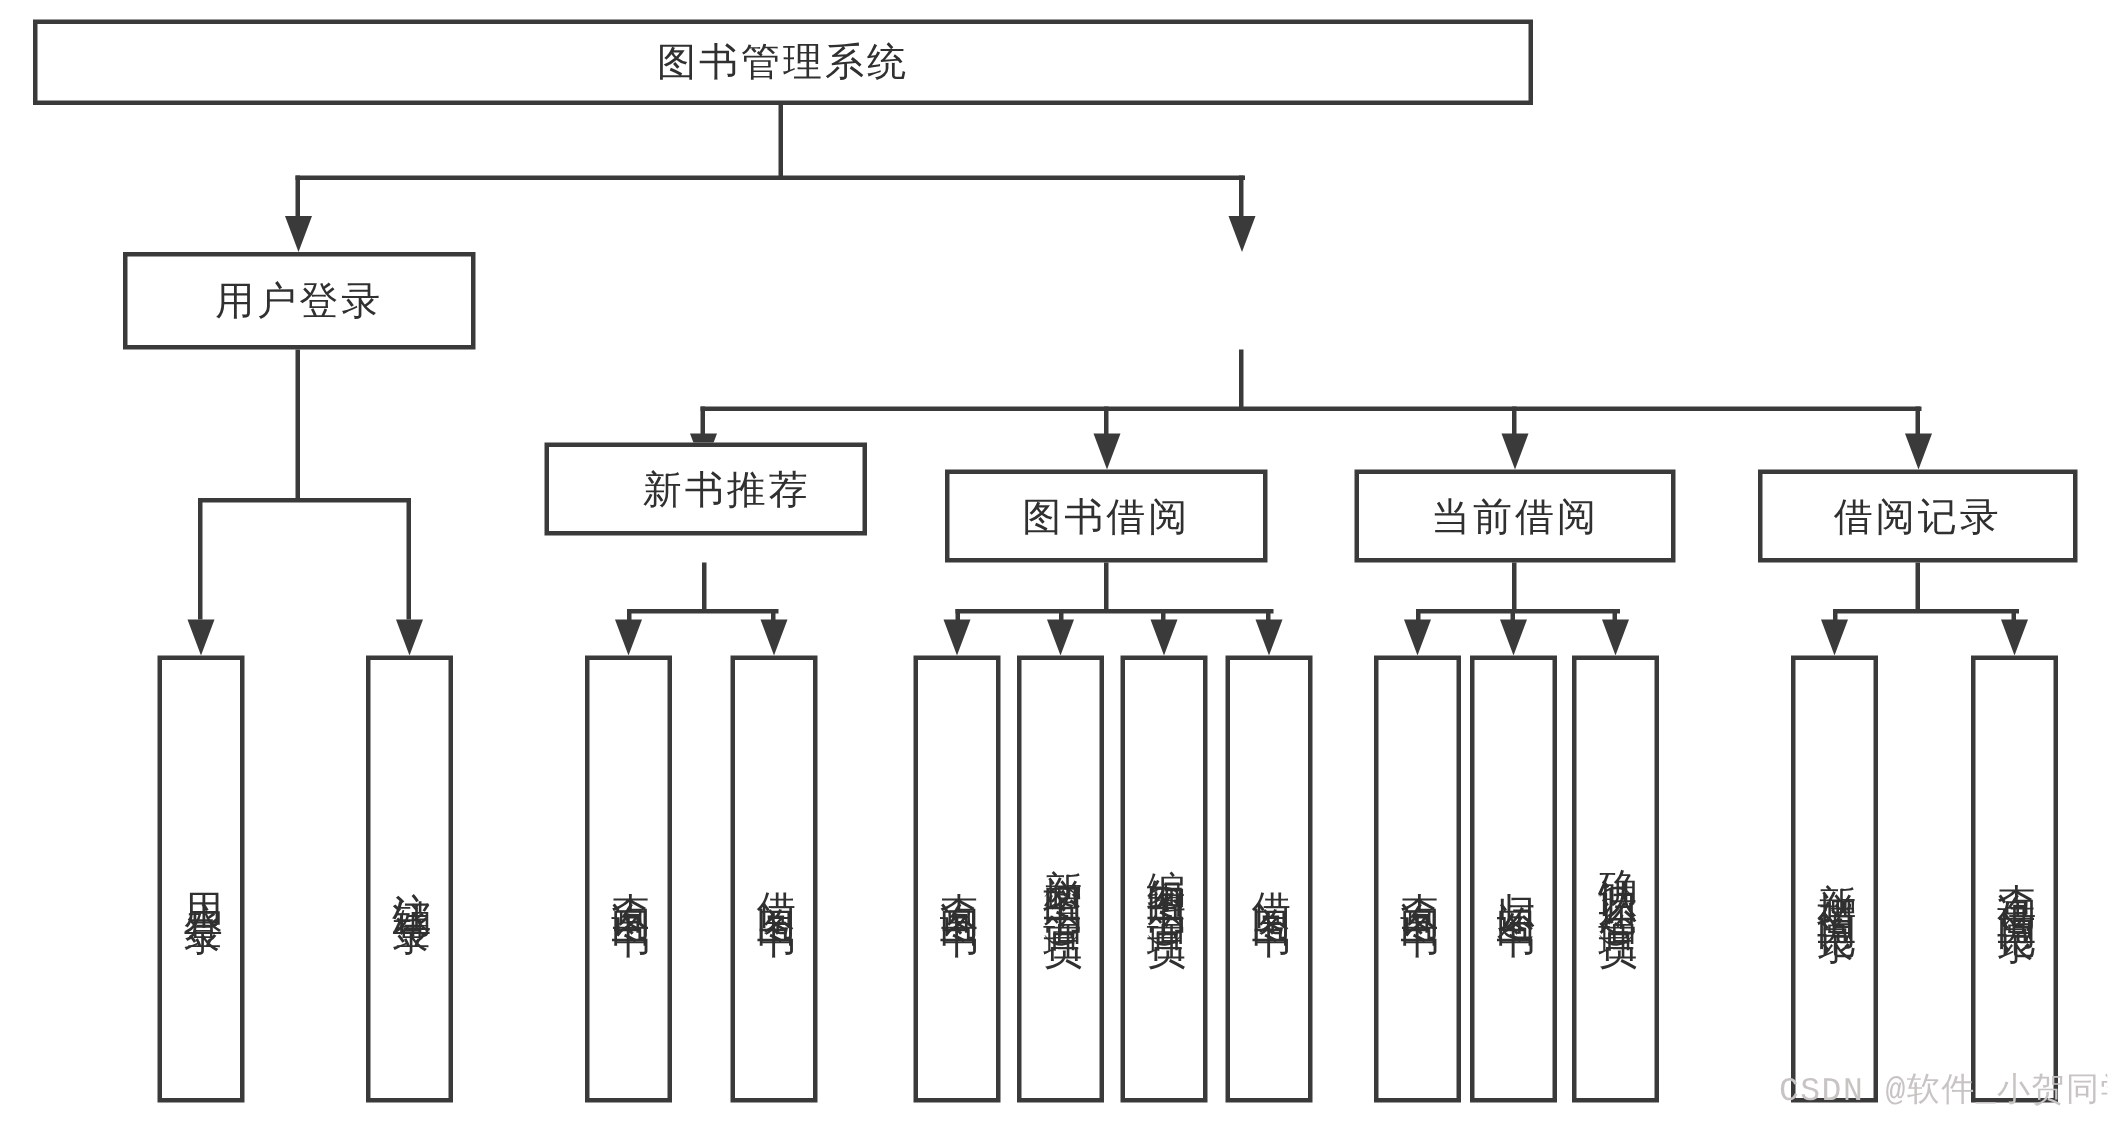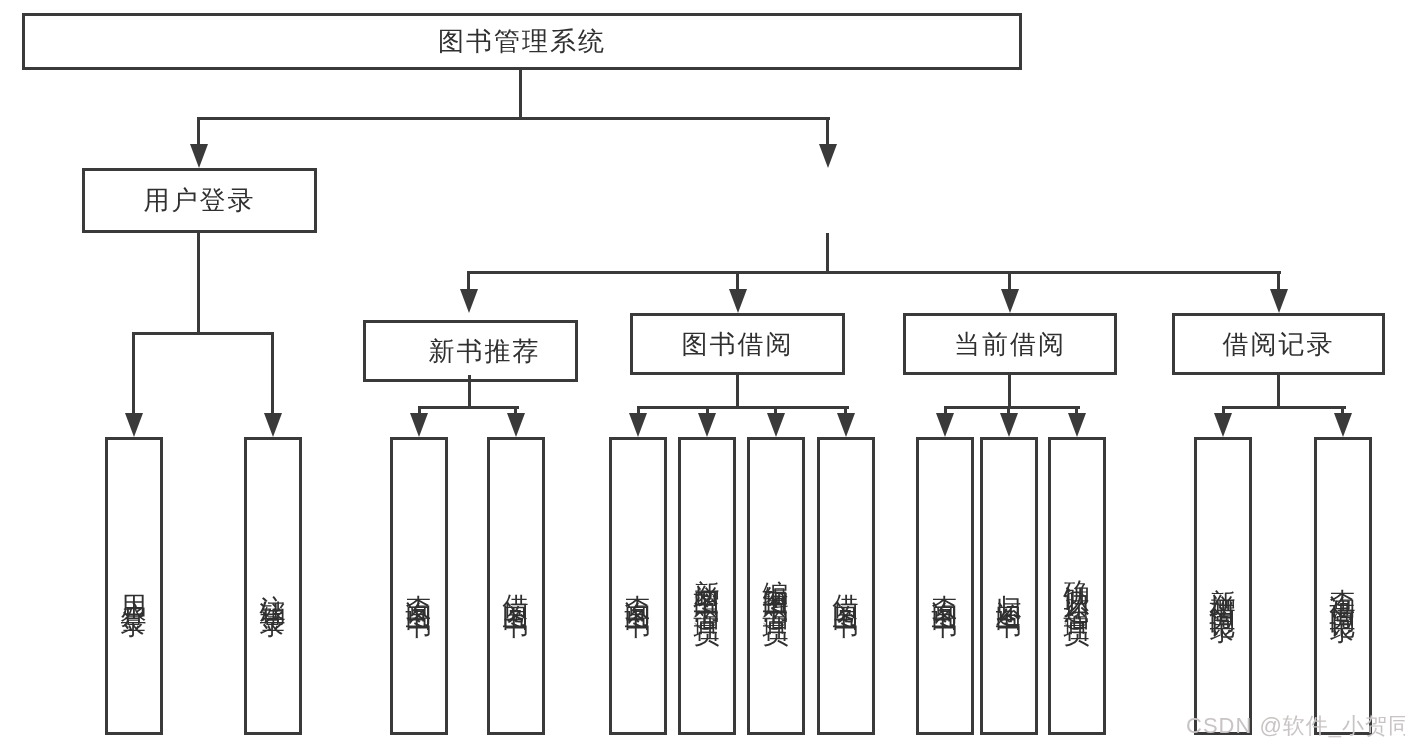--- a/index.html
+++ b/index.html
@@ -1,20 +1,20 @@
 <!DOCTYPE html>
 <html><head>
 <meta charset="utf-8">
 <style>
   html,body{margin:0;padding:0;background:#ffffff;}
   #stage{
     position:relative;
     width:1405px;height:738px;
     background:#ffffff;
-    font-family:Liberation Sans, sans-serif;
+    font-family:Liberation Mono, monospace;
     color:#303030;
     overflow:hidden;
   }
   
   .box{
     position:absolute;
     box-sizing:border-box;
     border:3px solid #3a3a3a;
     background:#ffffff;
     display:flex;align-items:center;justify-content:center;
@@ -76,21 +76,21 @@
   <div class="h" style="left:467px;top:271px;width:814px;"></div>
   <div class="v" style="left:467px;top:271px;height:20px;"></div>
   <div class="a" style="left:460px;top:289px;"></div>
   <div class="v" style="left:736px;top:271px;height:20px;"></div>
   <div class="a" style="left:729px;top:289px;"></div>
   <div class="v" style="left:1008px;top:271px;height:20px;"></div>
   <div class="a" style="left:1001px;top:289px;"></div>
   <div class="v" style="left:1277px;top:271px;height:20px;"></div>
   <div class="a" style="left:1270px;top:289px;"></div>
 
-  <div class="box" style="left:363px;top:320px;width:215px;height:62px;padding-left:28px;">
+  <div class="box" style="left:363px;top:295px;width:215px;height:62px;padding-left:28px;">
     <span>新书推荐</span>
   </div>
   <div class="box" style="left:630px;top:313px;width:215px;height:62px;">
     <span>图书借阅</span>
   </div>
   <div class="box" style="left:903px;top:313px;width:214px;height:62px;text-align:right;">
     <span>当前借阅</span>
   </div>
   <div class="box" style="left:1172px;top:313px;width:213px;height:62px;text-align:center;">
     <span>借阅记录</span>

